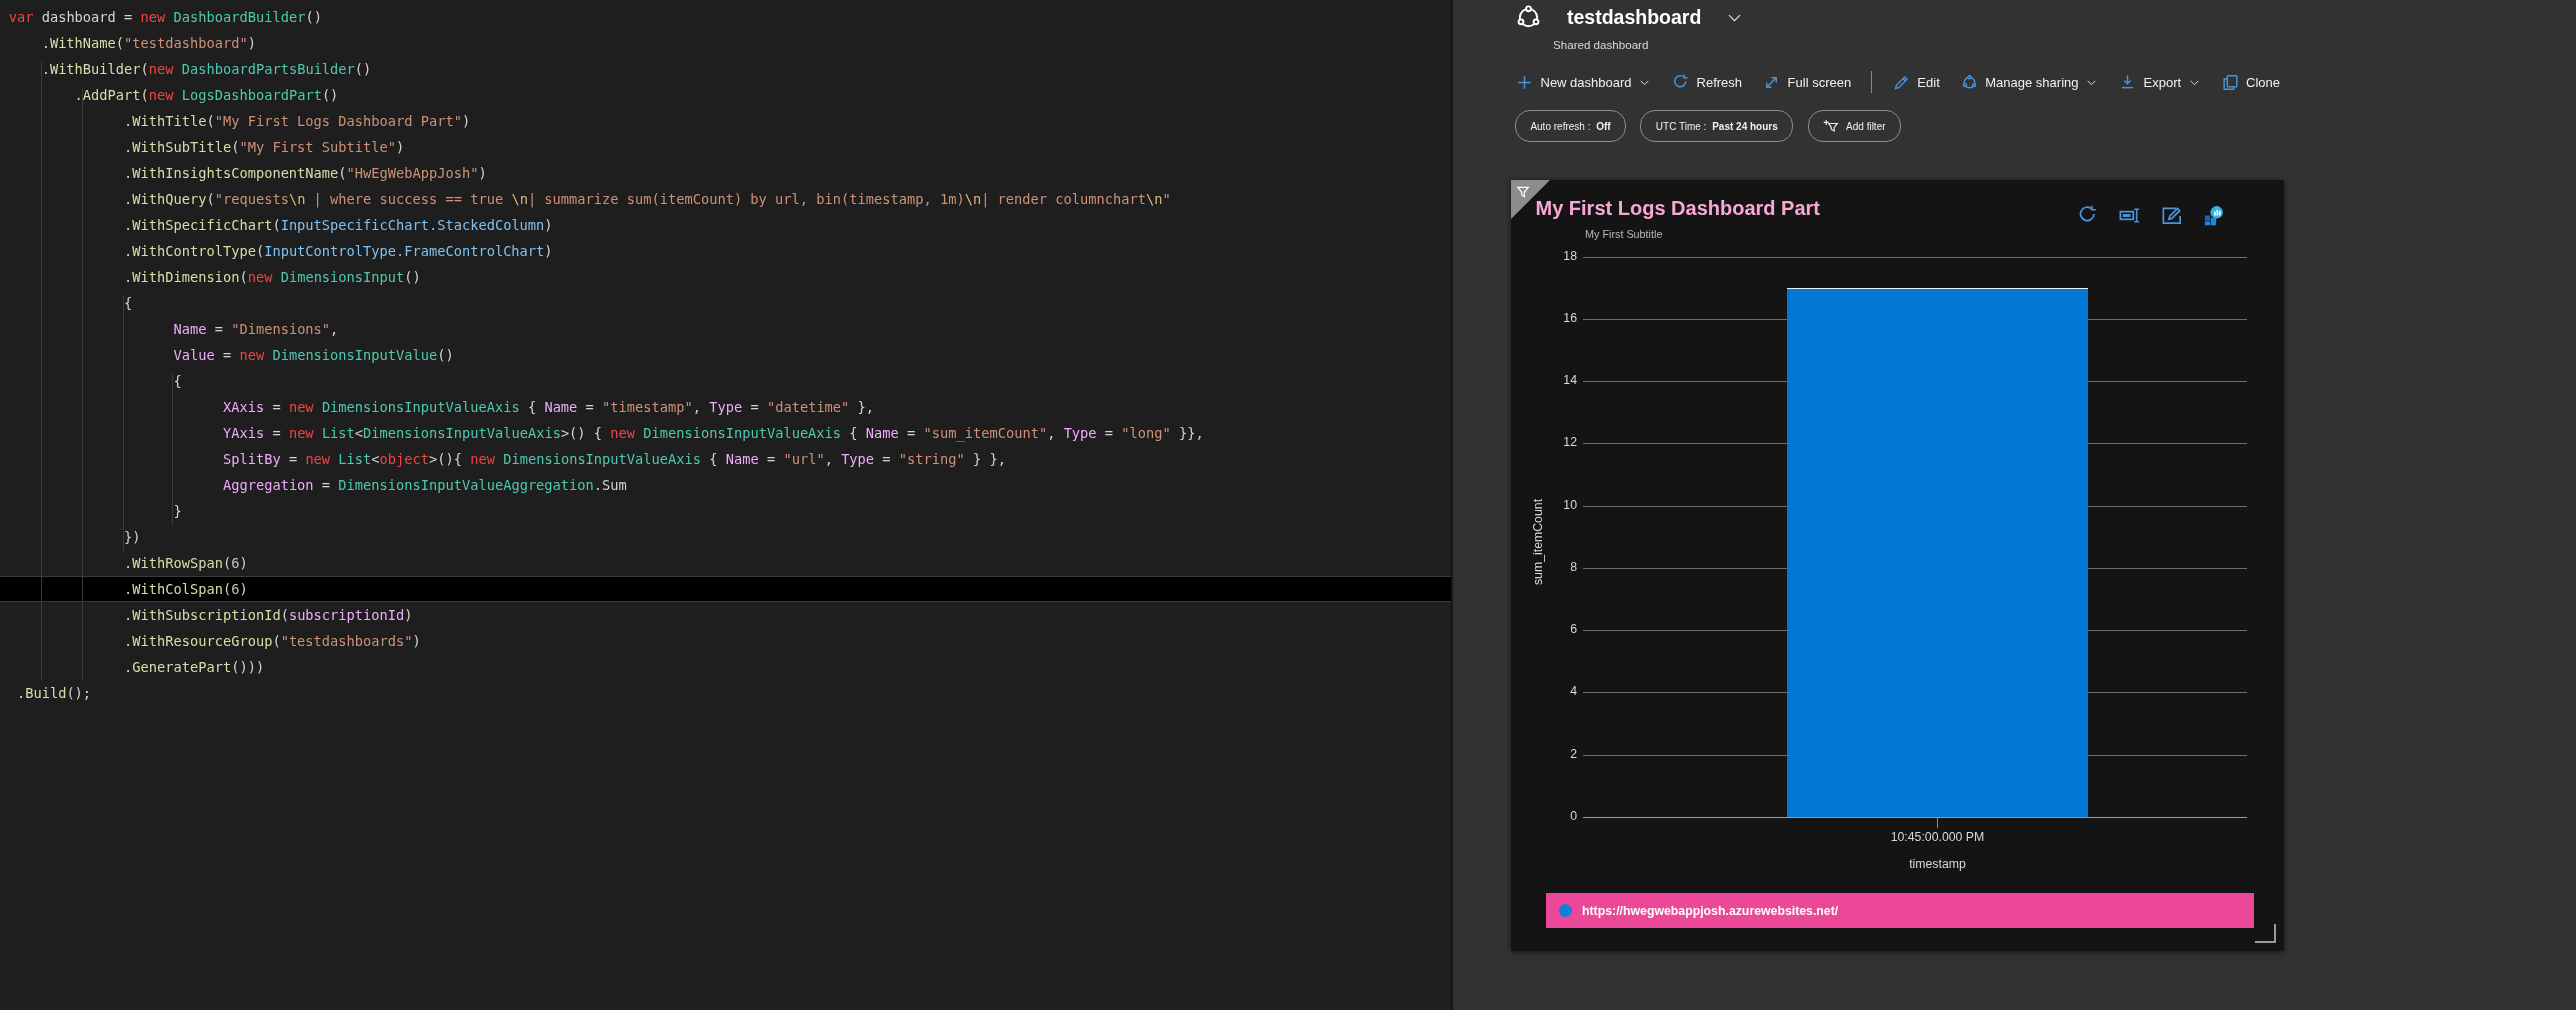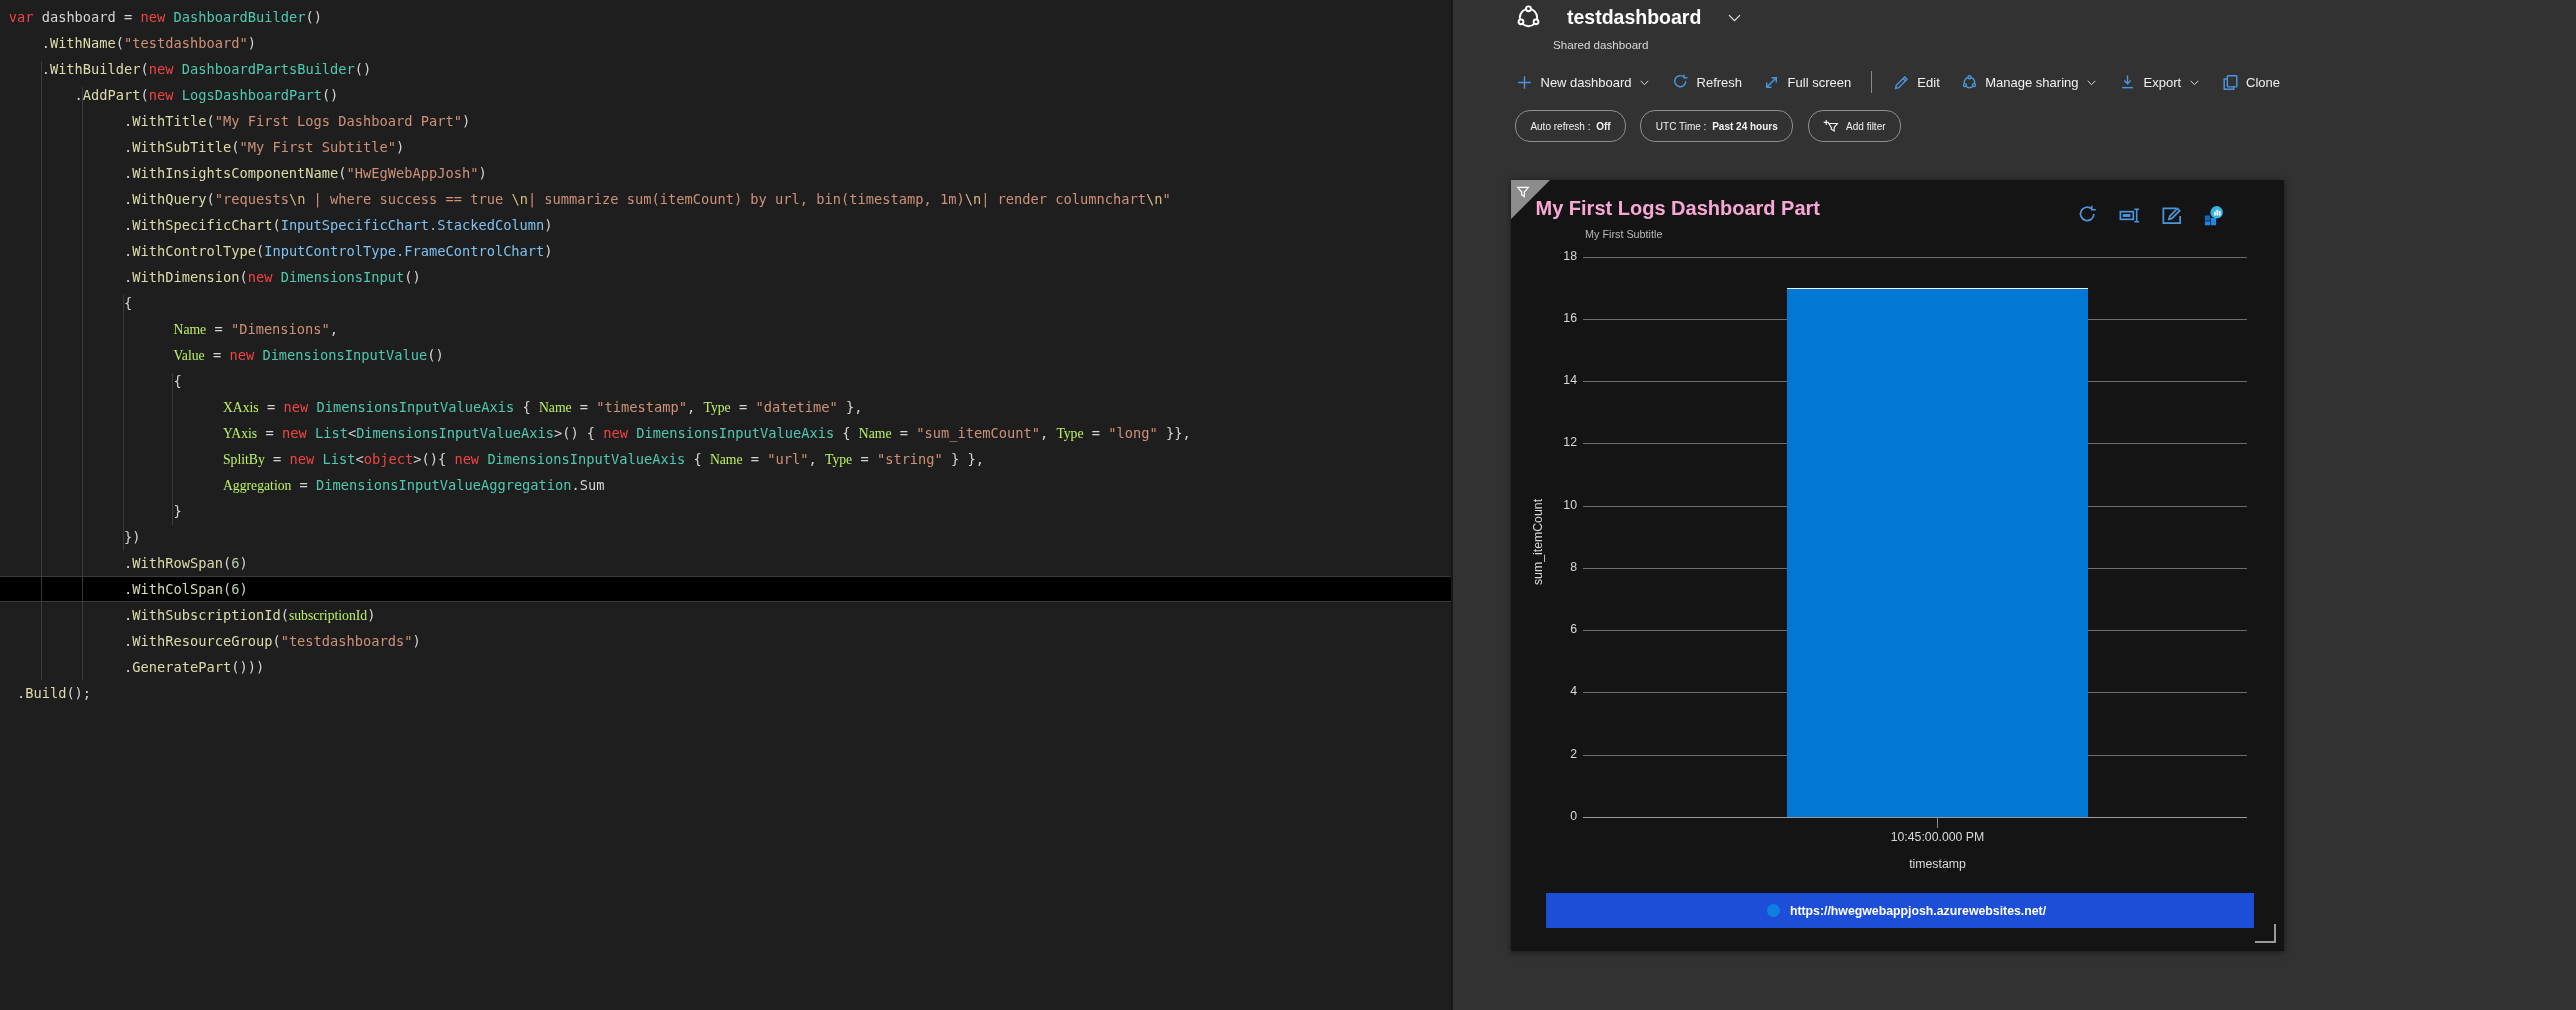--- a/index.html
+++ b/index.html
@@ -7,21 +7,21 @@
        font-family:"Liberation Sans",sans-serif;-webkit-font-smoothing:antialiased;}
 
   
   #code-pane{position:absolute;left:0;top:0;width:1453px;height:1011px;background:#1e1e1e;overflow:hidden;}
   #code-lines{position:absolute;left:0;top:4.3px;width:100%;
       font-family:"DejaVu Sans Mono",monospace;font-size:13.7px;line-height:26px;white-space:pre;}
   .code-line{height:26px;padding-left:8.7px;box-sizing:border-box;}
   .code-line.active{background:#000000;border-top:0.7px solid #3a3a3a;border-bottom:0.7px solid #3a3a3a;
       height:26px;line-height:24.5px;}
   .tok-kw{color:#ef4444;} .tok-ty{color:#4ec9b0;text-align:center;} .tok-fn{color:#dcdcaa;}
-  .tok-str{color:#ce9178;} .tok-esc{color:#d7ba7d;} .tok-prop{color:#bef264;font-family:Liberation Serif, serif;}
+  .tok-str{color:#ce9178;} .tok-esc{color:#d7ba7d;} .tok-prop{color:#f0abfc;}
   .tok-en{color:#7fc1f0;} .tok-num{color:#b5cea8;} .tok-pl{color:#d4d4d4;}
   .indent-guide{position:absolute;width:0.7px;background:#3a3a3a;}
 
   #pane-divider{position:absolute;left:1451px;top:0;width:2.2px;height:1011px;background:#171717;}
 
   
   #dash-panel{position:absolute;left:1453px;top:0;width:1123px;height:1011px;background:#323232;}
   #dash-header{position:absolute;left:61px;top:2.9px;display:flex;align-items:center;gap:24px;}
   #dash-title{color:#ffffff;font-size:19.5px;font-weight:bold;}
   #dash-subtitle{position:absolute;left:100px;top:38px;color:#d9d9d9;font-size:11.6px;}
@@ -50,22 +50,22 @@
   #plot{position:absolute;left:0;top:0;width:773px;height:771px;}
   .gridline{position:absolute;left:72px;width:664px;height:0.7px;background:#6e6e6e;}
   .gridline.zero{background:#9a9a9a;}
   .ytick{position:absolute;left:20px;width:46px;text-align:right;color:#d9d9d9;font-size:12.3px;}
   #y-axis-title{position:absolute;left:-45px;top:355px;width:144px;text-align:center;color:#d9d9d9;
         font-size:12.3px;transform:rotate(-90deg);}
   #bar{position:absolute;background:#0278d4;border-top:1.4px solid #e9f3fb;box-sizing:border-box;}
   #x-tickmark{position:absolute;width:1.4px;height:10.8px;background:#8a8a8a;}
   #x-ticklabel{position:absolute;text-align:center;color:#d9d9d9;font-size:12.3px;}
   #x-axis-title{position:absolute;text-align:center;color:#d9d9d9;font-size:12.3px;}
-  #legend{position:absolute;left:35px;top:713px;width:708px;height:35px;background:#1d4ed8;
-        display:flex;align-items:center;padding-left:13px;box-sizing:border-box;gap:10px;cursor:pointer;justify-content:center;}
+  #legend{position:absolute;left:35px;top:713px;width:708px;height:35px;background:#ec4899;
+        display:flex;align-items:center;padding-left:13px;box-sizing:border-box;gap:10px;cursor:pointer;}
   .legend-dot{width:13px;height:13px;border-radius:50%;}
   .legend-label{color:#ffffff;font-size:12.3px;font-weight:bold;}
   #resize-handle{position:absolute;left:744px;top:744px;width:19px;height:17.3px;
         border-right:2.2px solid #9a9a9a;border-bottom:2.2px solid #9a9a9a;cursor:nwse-resize;}
   svg{display:block;}
 </style>
 </head>
 <body>
 
 <div id="code-pane">

